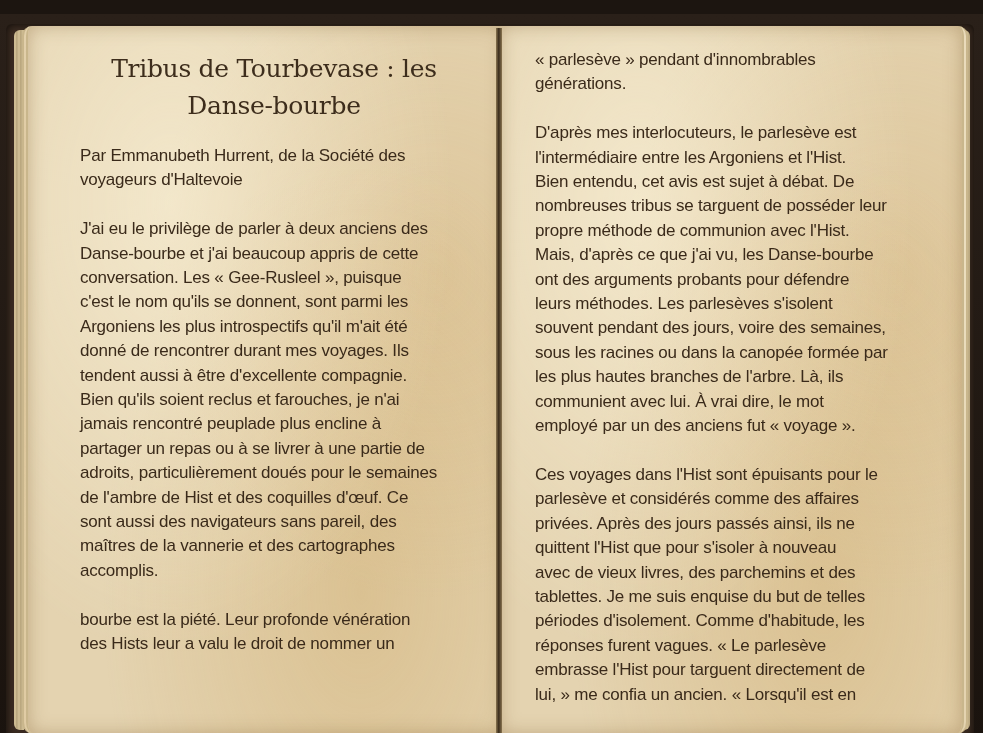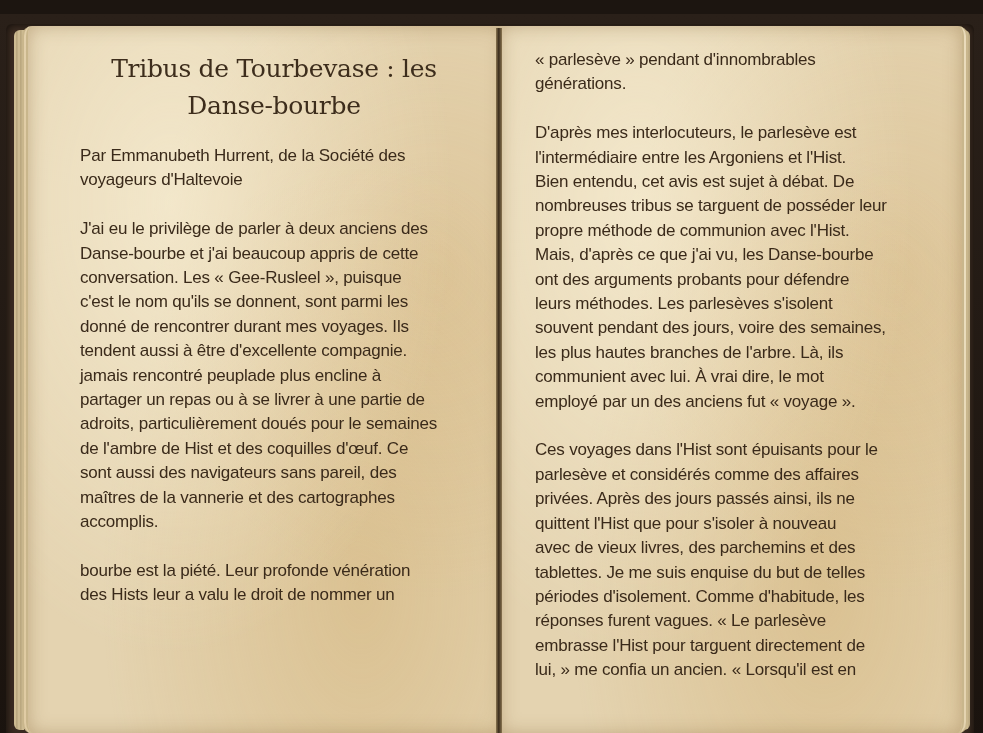--- a/index.html
+++ b/index.html
@@ -91,22 +91,24 @@
     <div>
       <span class="line">Par Emmanubeth Hurrent, de la Société des</span>
       <span class="line">voyageurs d'Haltevoie</span>
     </div>
     <span class="gap"></span>
     <div>
       <span class="line">J'ai eu le privilège de parler à deux anciens des</span>
       <span class="line">Danse-bourbe et j'ai beaucoup appris de cette</span>
       <span class="line">conversation. Les « Gee-Rusleel », puisque</span>
       <span class="line">c'est le nom qu'ils se donnent, sont parmi les</span>
+      <span class="line">Argoniens les plus introspectifs qu'il m'ait été</span>
       <span class="line">donné de rencontrer durant mes voyages. Ils</span>
       <span class="line">tendent aussi à être d'excellente compagnie.</span>
+      <span class="line">Bien qu'ils soient reclus et farouches, je n'ai</span>
       <span class="line">jamais rencontré peuplade plus encline à</span>
       <span class="line">partager un repas ou à se livrer à une partie de</span>
       <span class="line">adroits, particulièrement doués pour le semaines</span>
       <span class="line">de l'ambre de Hist et des coquilles d'œuf. Ce</span>
       <span class="line">sont aussi des navigateurs sans pareil, des</span>
       <span class="line">maîtres de la vannerie et des cartographes</span>
       <span class="line">accomplis.</span>
     </div>
     <span class="gap"></span>
     <div>
@@ -124,20 +126,21 @@
     <div>
       <span class="line">D'après mes interlocuteurs, le parlesève est</span>
       <span class="line">l'intermédiaire entre les Argoniens et l'Hist.</span>
       <span class="line">Bien entendu, cet avis est sujet à débat. De</span>
       <span class="line">nombreuses tribus se targuent de posséder leur</span>
       <span class="line">propre méthode de communion avec l'Hist.</span>
       <span class="line">Mais, d'après ce que j'ai vu, les Danse-bourbe</span>
       <span class="line">ont des arguments probants pour défendre</span>
       <span class="line">leurs méthodes. Les parlesèves s'isolent</span>
       <span class="line">souvent pendant des jours, voire des semaines,</span>
+      <span class="line">sous les racines ou dans la canopée formée par</span>
       <span class="line">les plus hautes branches de l'arbre. Là, ils</span>
       <span class="line">communient avec lui. À vrai dire, le mot</span>
       <span class="line">employé par un des anciens fut « voyage ».</span>
     </div>
     <span class="gap"></span>
     <div>
       <span class="line">Ces voyages dans l'Hist sont épuisants pour le</span>
       <span class="line">parlesève et considérés comme des affaires</span>
       <span class="line">privées. Après des jours passés ainsi, ils ne</span>
       <span class="line">quittent l'Hist que pour s'isoler à nouveau</span>

